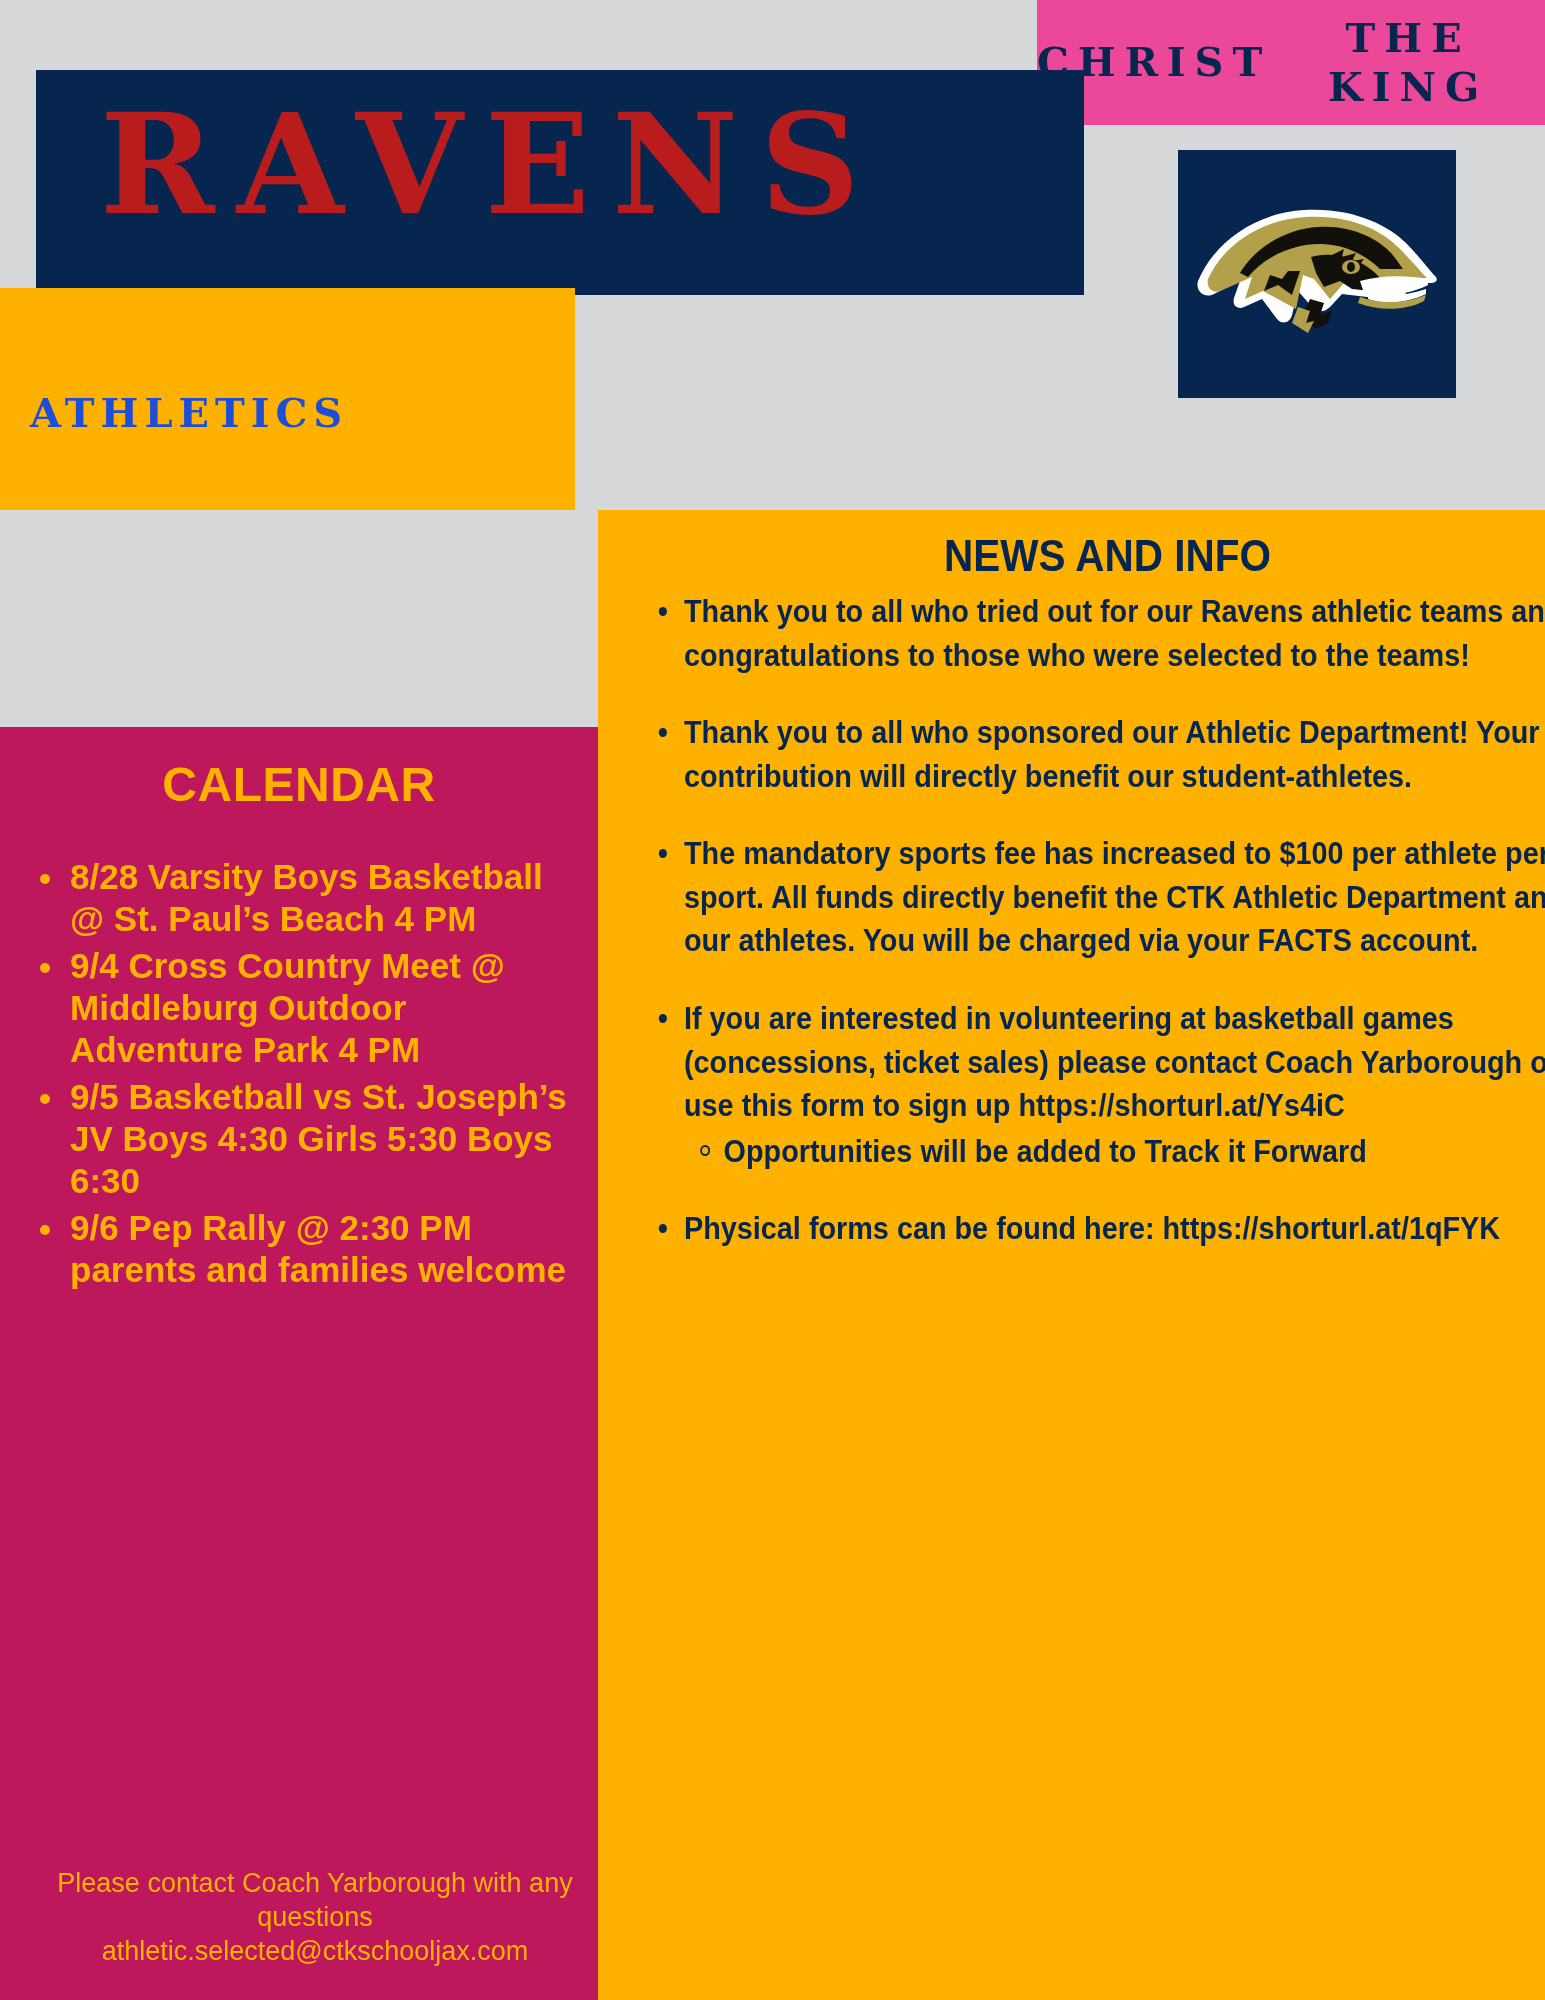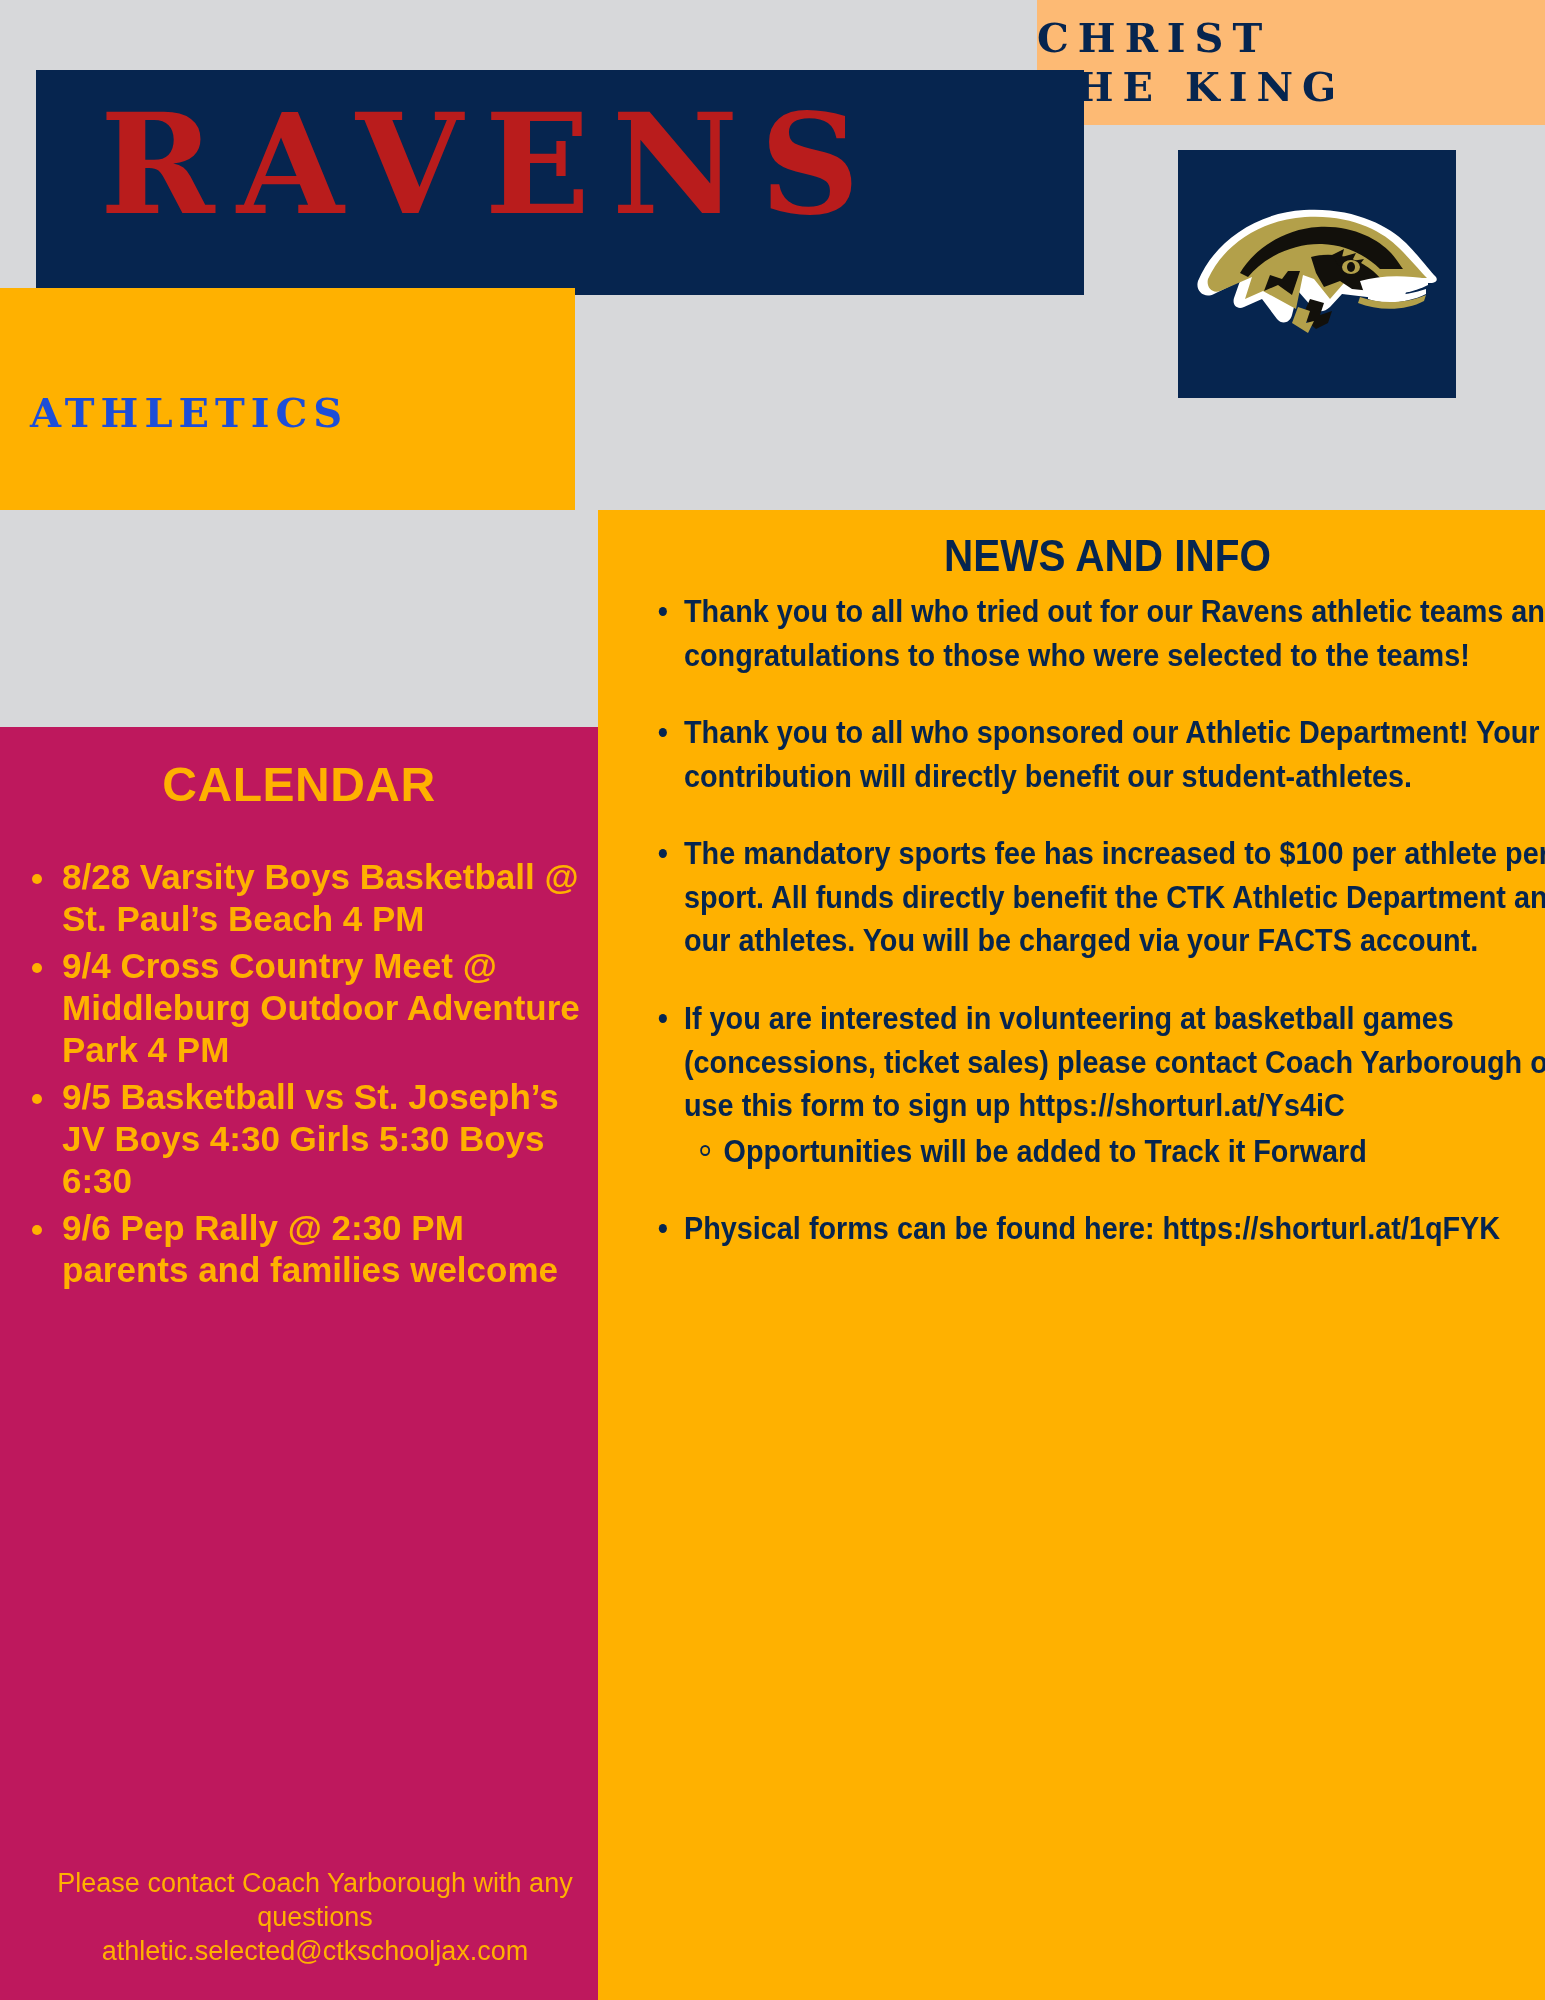--- a/index.html
+++ b/index.html
@@ -8,22 +8,22 @@
     background:#d7d8da;
     font-family:"Liberation Sans",sans-serif;
     overflow:hidden;
     position:relative;
   }
   .page{position:relative;width:1545px;height:2000px;overflow:hidden;background:#d7d8da;}
 
   
   .ctk-banner{
     position:absolute;left:1037px;top:0;width:508px;height:125px;
-    background:#fdba74;
-    display:flex;flex-direction:column;align-items:flex-start;justify-content:center;
+    background:#ec4899;
+    display:flex;flex-direction:row;align-items:center;justify-content:center;
     text-align:center;
   }
   .ctk-line{
     font-family:"DejaVu Serif",serif;
     font-weight:bold;
     color:#06254f;
     font-size:40px;
     letter-spacing:9px;
     line-height:1.22;
     text-transform:uppercase;
@@ -142,21 +142,21 @@
   ul.cal-list{
     margin:0;padding:0 18px 0 54px;list-style:none;
   }
   ul.cal-list > li{
     position:relative;
     color:#ffb100;
     font-family:"Liberation Sans",sans-serif;
     font-weight:bold;
     font-size:35px;
     line-height:1.2;
-    margin:0 0 5px 8px;
+    margin:0 0 5px 16px;
   }
   ul.cal-list > li::before{
     content:"";
     position:absolute;left:-30px;top:18px;
     width:10px;height:10px;border-radius:50%;
     background:#ffb100;
   }
 
   .cal-footer{
     position:absolute;left:16px;bottom:32px;width:598px;

